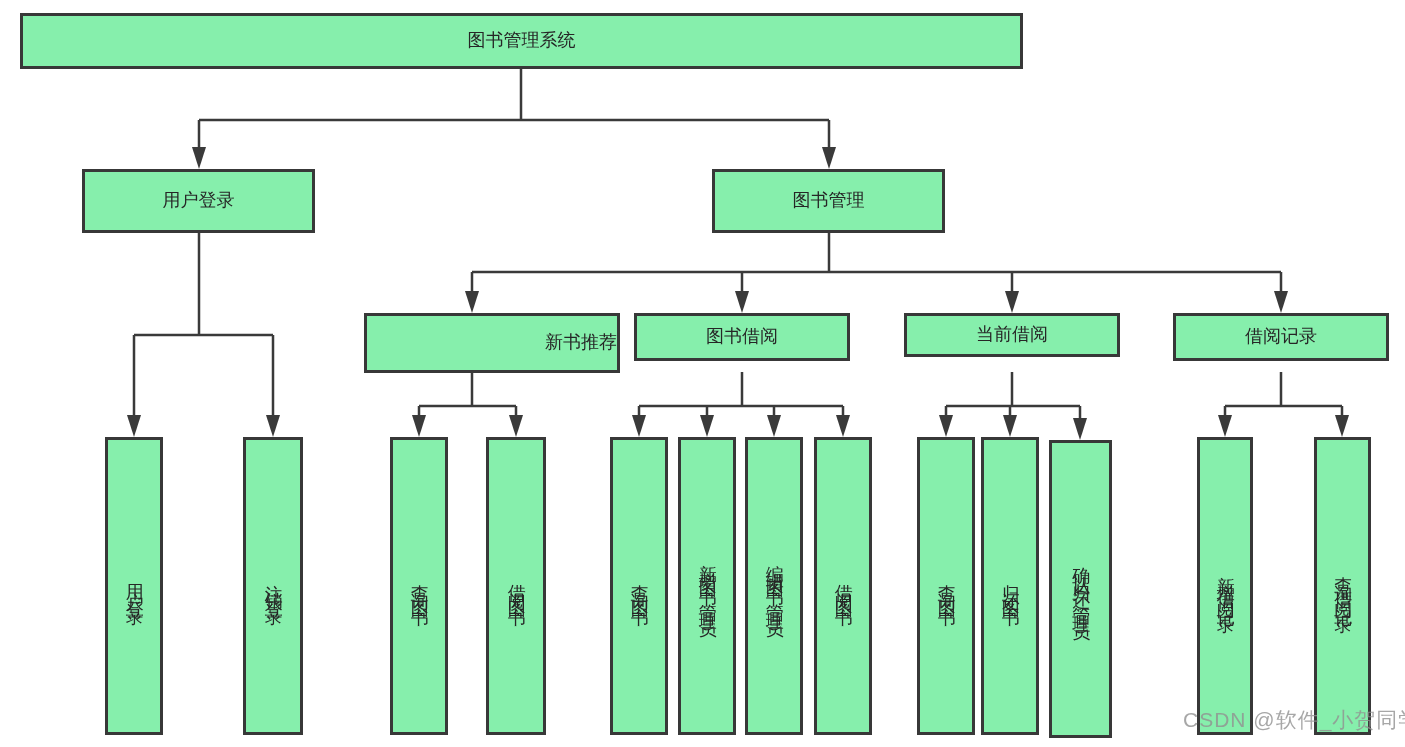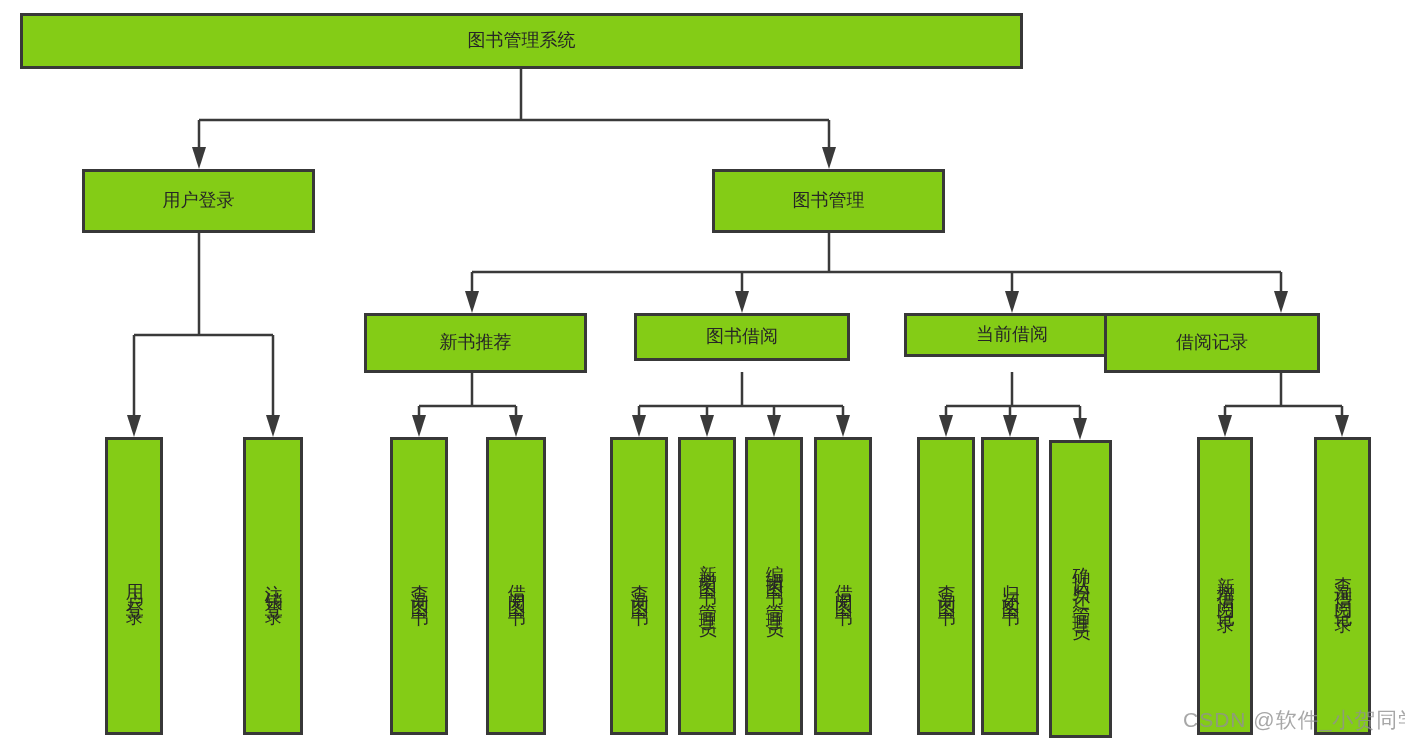--- a/index.html
+++ b/index.html
@@ -15,45 +15,45 @@
     background: #ffffff;
     overflow: hidden;
   }
   .connectors {
     position: absolute;
     left: 0; top: 0;
     width: 1405px; height: 747px;
   }
   .box {
     position: absolute;
-    background: #84cc16;
+    background: #86efac;
     border: 3px solid #383838;
     box-sizing: border-box;
     display: flex;
     align-items: center;
     justify-content: center;
     color: #262626;
     font-size: 18px;
     line-height: 1.2;
     white-space: nowrap;
   }
   .vbox {
     writing-mode: vertical-rl;
     text-orientation: mixed;
     letter-spacing: 8px;
     white-space: normal;
   }
   
   #n-root  { left: 20px;   top: 13px;  width: 1003px; height: 56px; }
   #n-l2a   { left: 82px;   top: 169px; width: 233px;  height: 64px; }
   #n-l2b   { left: 712px;  top: 169px; width: 233px;  height: 64px; }
-  #n-l3a   { left: 364px;  top: 313px; width: 223px;  height: 60px; }
+  #n-l3a   { left: 364px;  top: 313px; width: 256px;  height: 60px; justify-content: flex-end; }
   #n-l3b   { left: 634px;  top: 313px; width: 216px;  height: 48px; }
   #n-l3c   { left: 904px;  top: 313px; width: 216px;  height: 44px; }
-  #n-l3d   { left: 1104px; top: 313px; width: 216px;  height: 60px; }
+  #n-l3d   { left: 1173px; top: 313px; width: 216px;  height: 48px; }
   .leaf    { top: 437px; height: 298px; }
   #f-1a { left: 105px;  width: 58px; }
   #f-1b { left: 243px;  width: 60px; }
   #f-2a { left: 390px;  width: 58px; }
   #f-2b { left: 486px;  width: 60px; }
   #f-3a { left: 610px;  width: 58px; }
   #f-3b { left: 678px;  width: 58px; }
   #f-3c { left: 745px;  width: 58px; }
   #f-3d { left: 814px;  width: 58px; }
   #f-4a { left: 917px;  width: 58px; }

